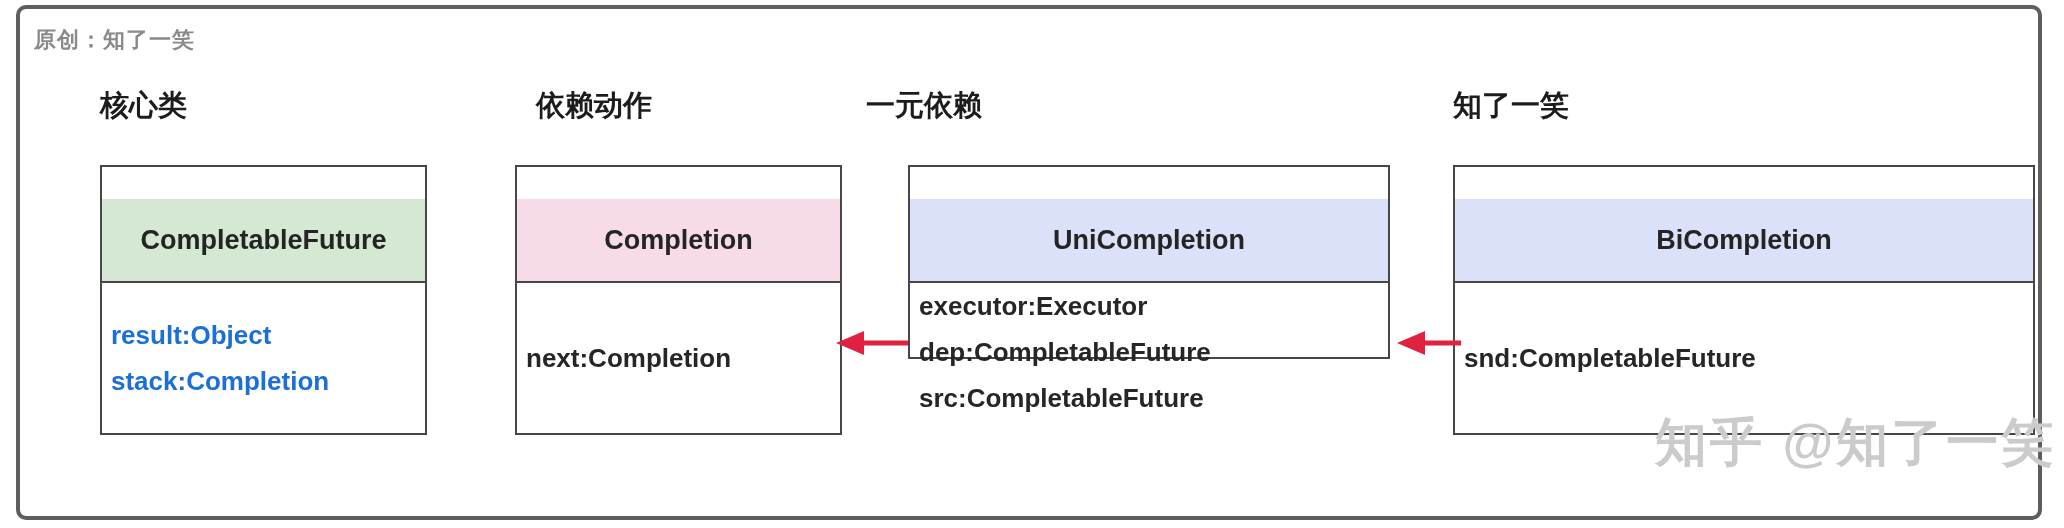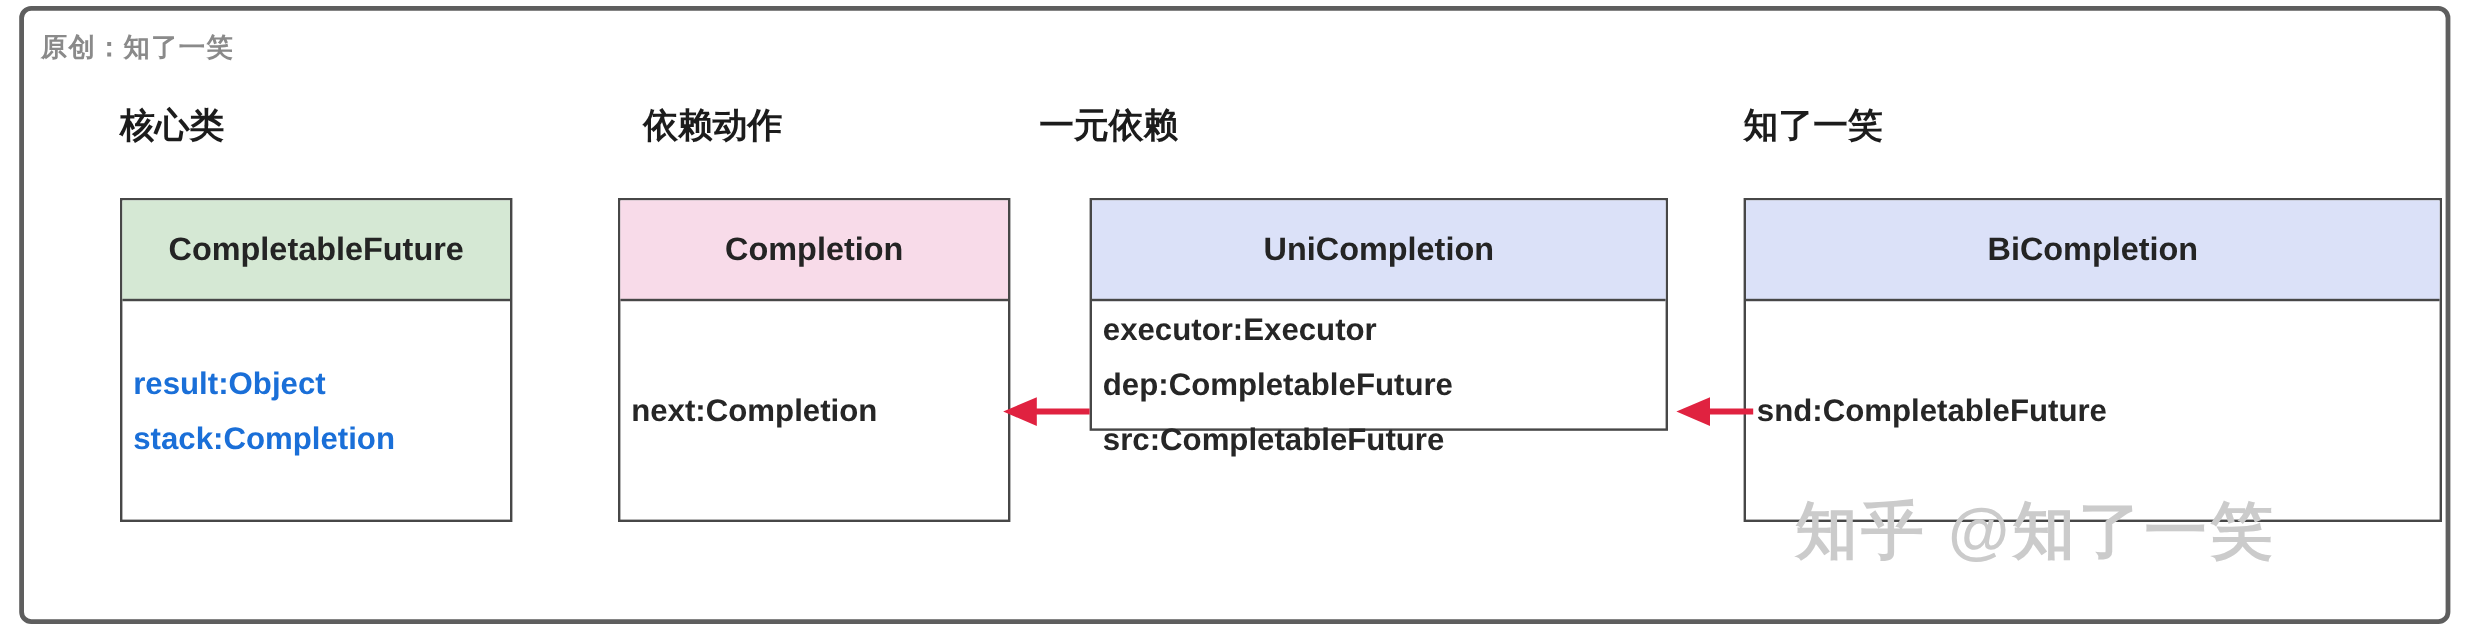--- a/index.html
+++ b/index.html
@@ -73,20 +73,21 @@
     flex: 0 0 84px;
     box-sizing: border-box;
     border-bottom: 2px solid var(--box-border, #474747);
     display: flex;
     align-items: center;
     justify-content: center;
     font-size: 27px;
     font-weight: bold;
     color: #242424;
     white-space: nowrap;
+    margin-top: 32px;
   }
   .hdr-green    { background: var(--header-green, #d5e8d4); }
   .hdr-pink     { background: var(--header-pink, #f8dbe9); }
   .hdr-lavender { background: var(--header-lavender, #dbe1f8); }
 
   .uml-body {
     flex: 1 1 auto;
     display: flex;
     flex-direction: column;
     justify-content: center;
@@ -109,21 +110,21 @@
     height: 528px;
     pointer-events: none;
     color: var(--arrow-red, #e02240);
     z-index: 3;
   }
   .arrows line    { stroke: currentColor; stroke-width: 5; }
   .arrows polygon { fill: currentColor; }
 
   .watermark {
     position: absolute;
-    left: 1496px;
+    left: 1655px;
     top: 408px;
     font-size: 52px;
     font-weight: bold;
     color: var(--watermark-gray, #cbcbcb);
     letter-spacing: 3px;
     white-space: nowrap;
     z-index: 5;
   }
 </style>
 </head>

